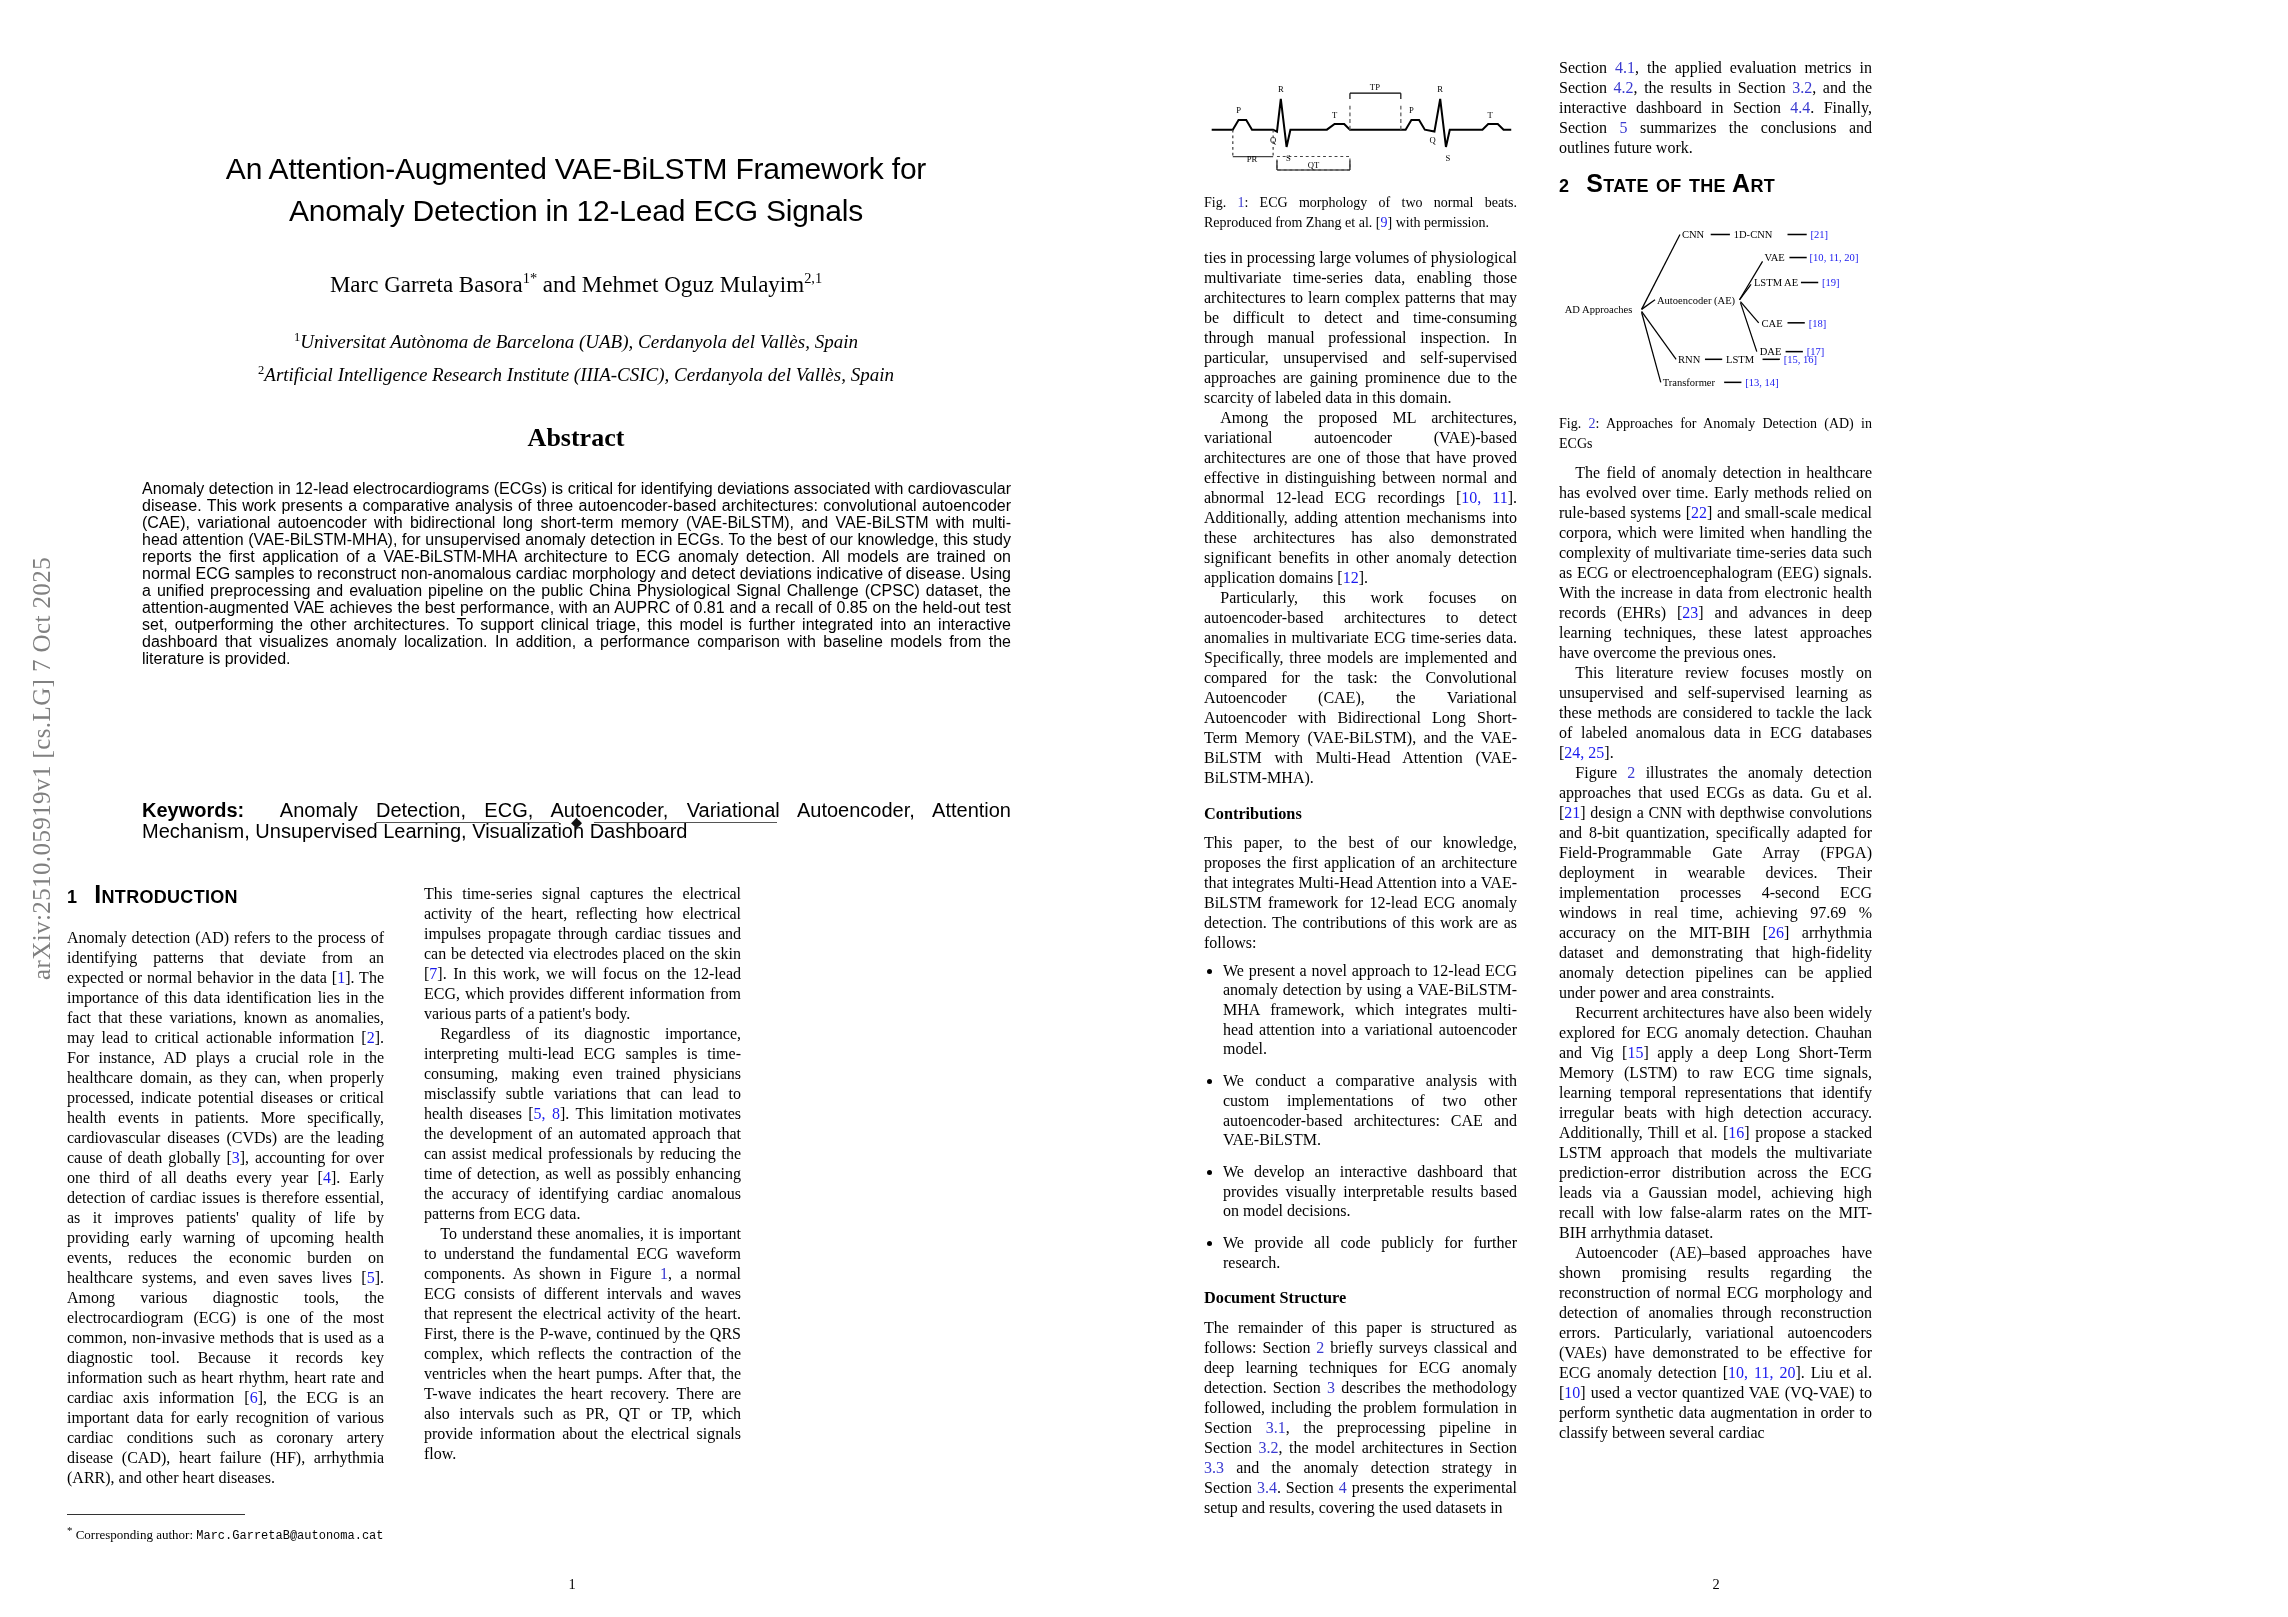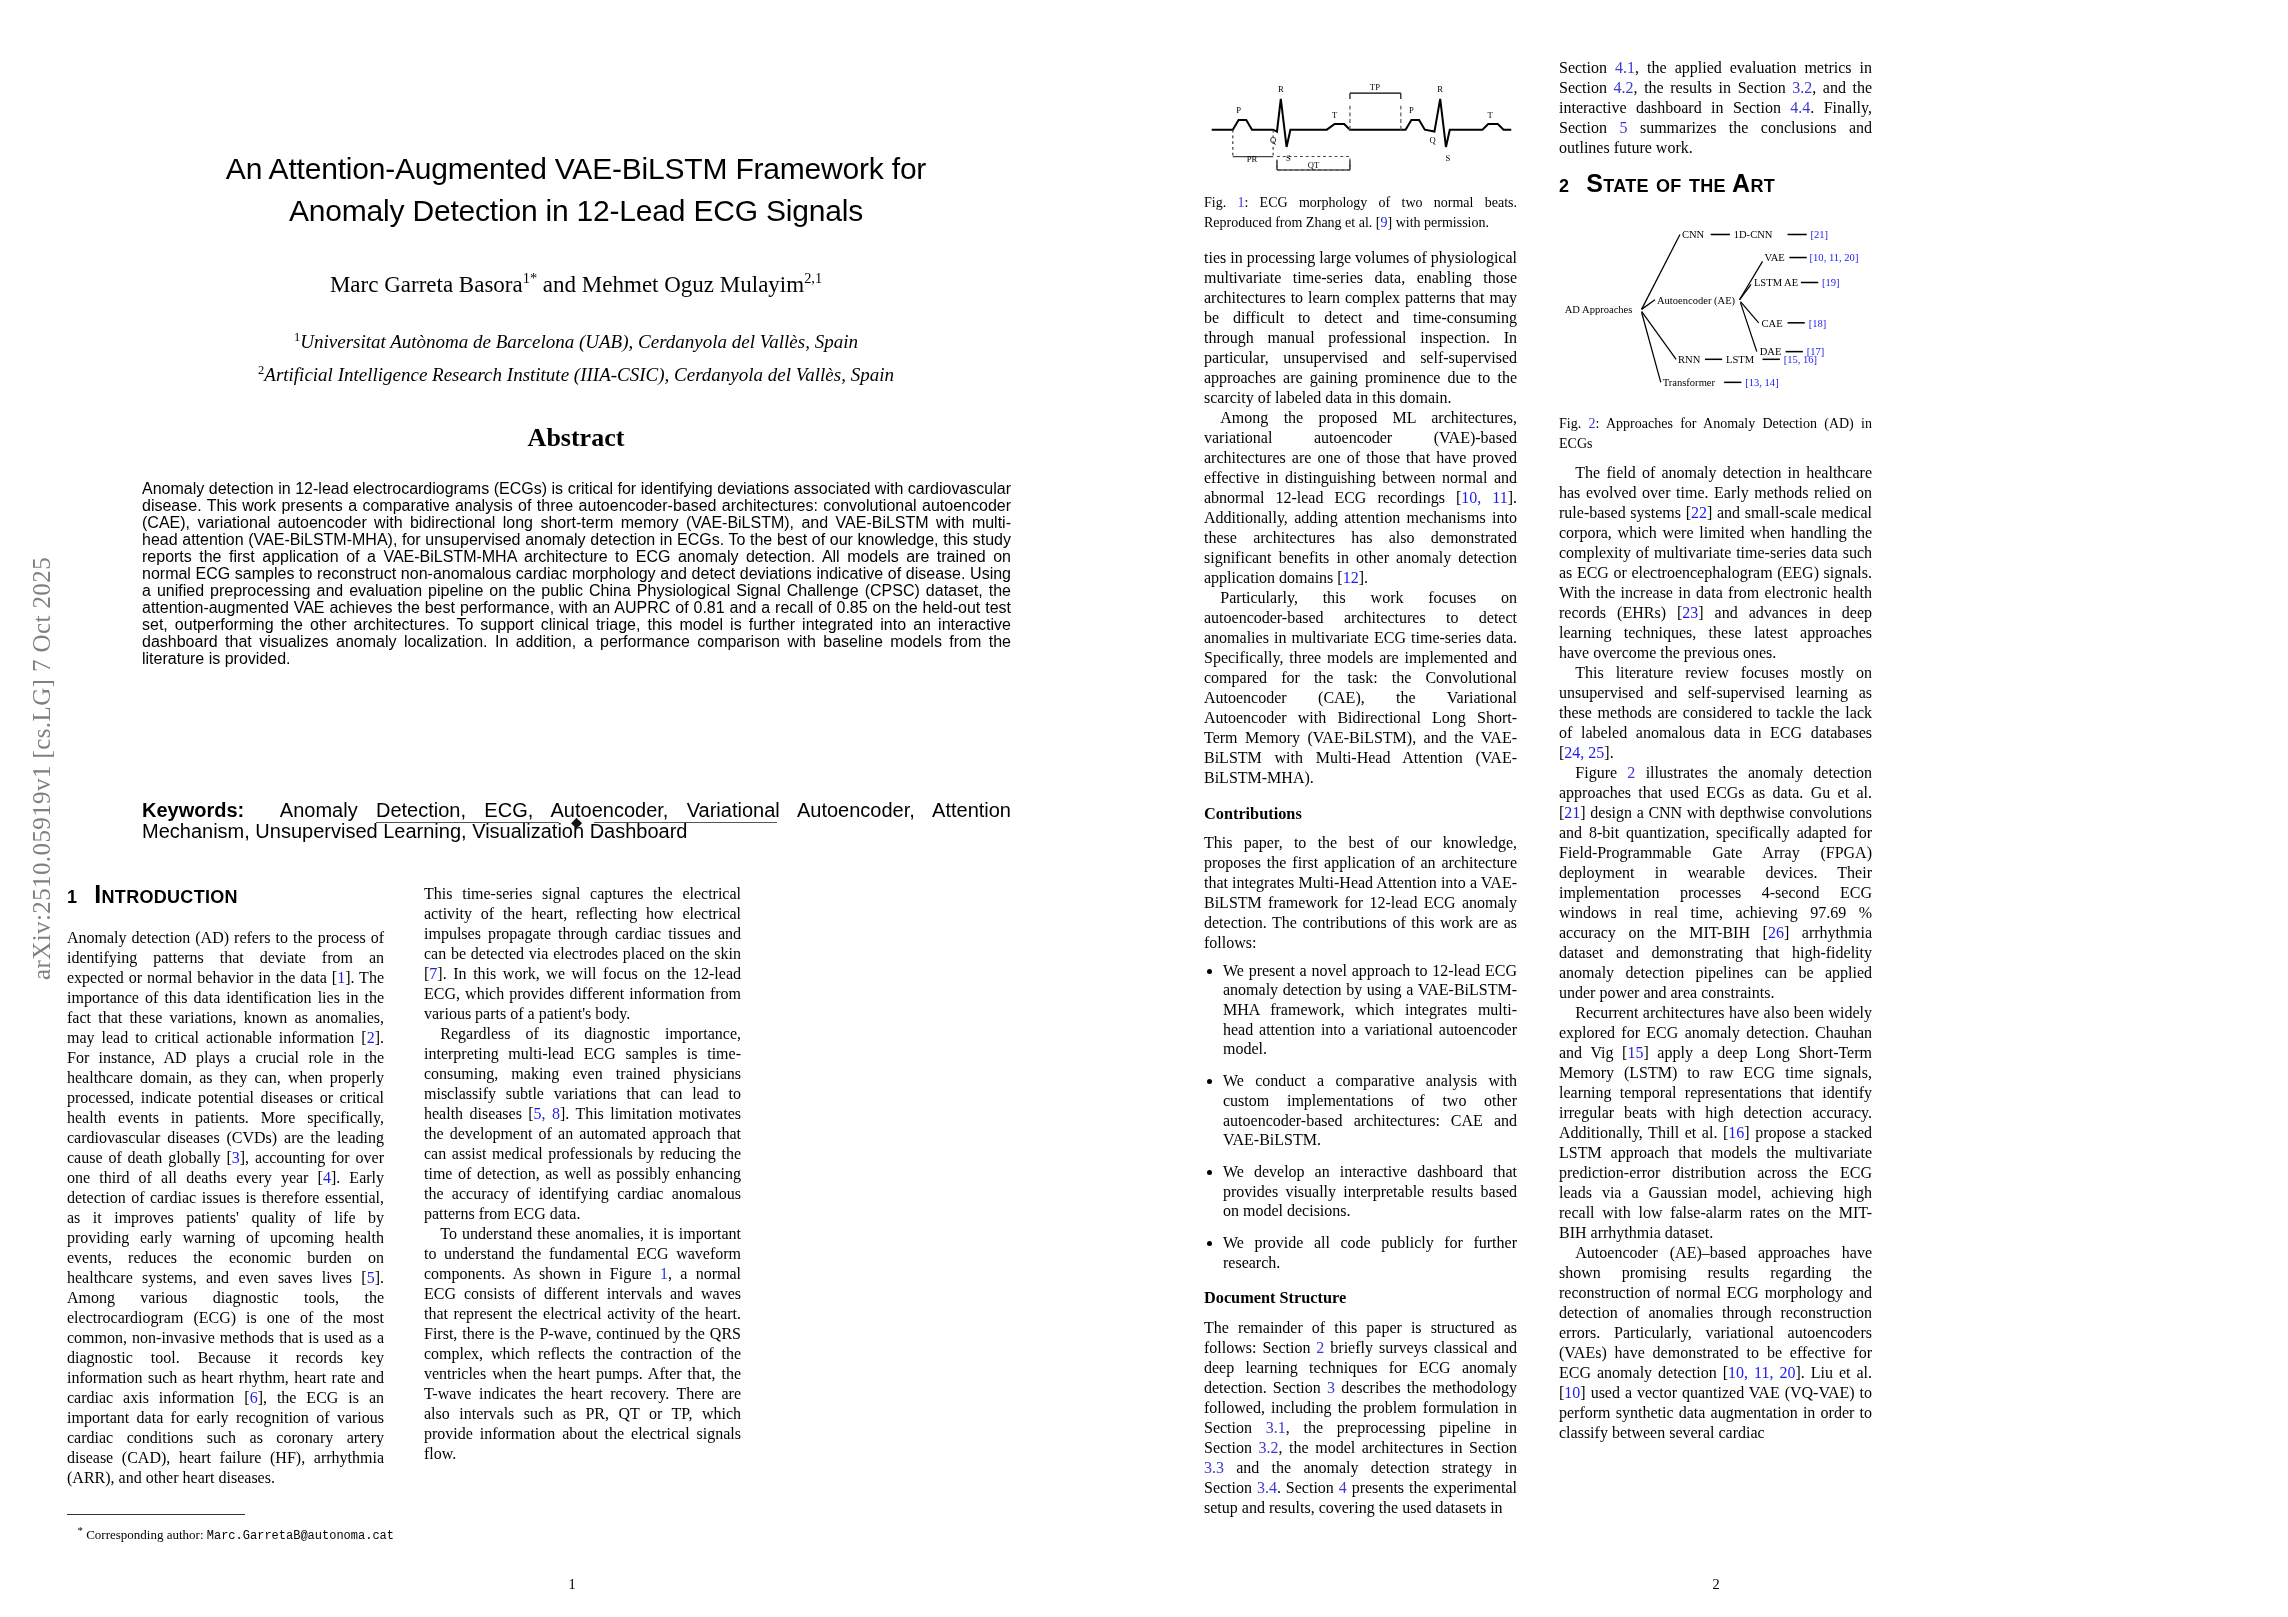--- a/index.html
+++ b/index.html
@@ -103,21 +103,21 @@
     font-weight: bold;
     font-size: 18px;
     margin: 0 0 21px 0;
     display: flex; gap: 17.3px; align-items: baseline;
   }
   .sec-head .num { font-size: 18px; }
   .sec-head .txt { font-variant: small-caps; font-size: 25px; letter-spacing: 0.3px;}
 
   .footnote {
     position: absolute; left: 67px; top: 1514px; width: 327px;
-    font-size: 13px; line-height: 17.3px; text-align: right;
+    font-size: 13px; line-height: 17.3px;
   }
   .footnote .fn-rule { width: 178px; height: 1px; background: #333; margin-bottom: 6.7px; }
   .footnote .mono { font-family: "Liberation Mono", monospace; font-size: 12px; }
 
   .pagenum {
     position: absolute; bottom: 25px; width: 100%; text-align: center;
     font-size: 14.4px; font-family: "Liberation Serif", serif;
   }
 
   

